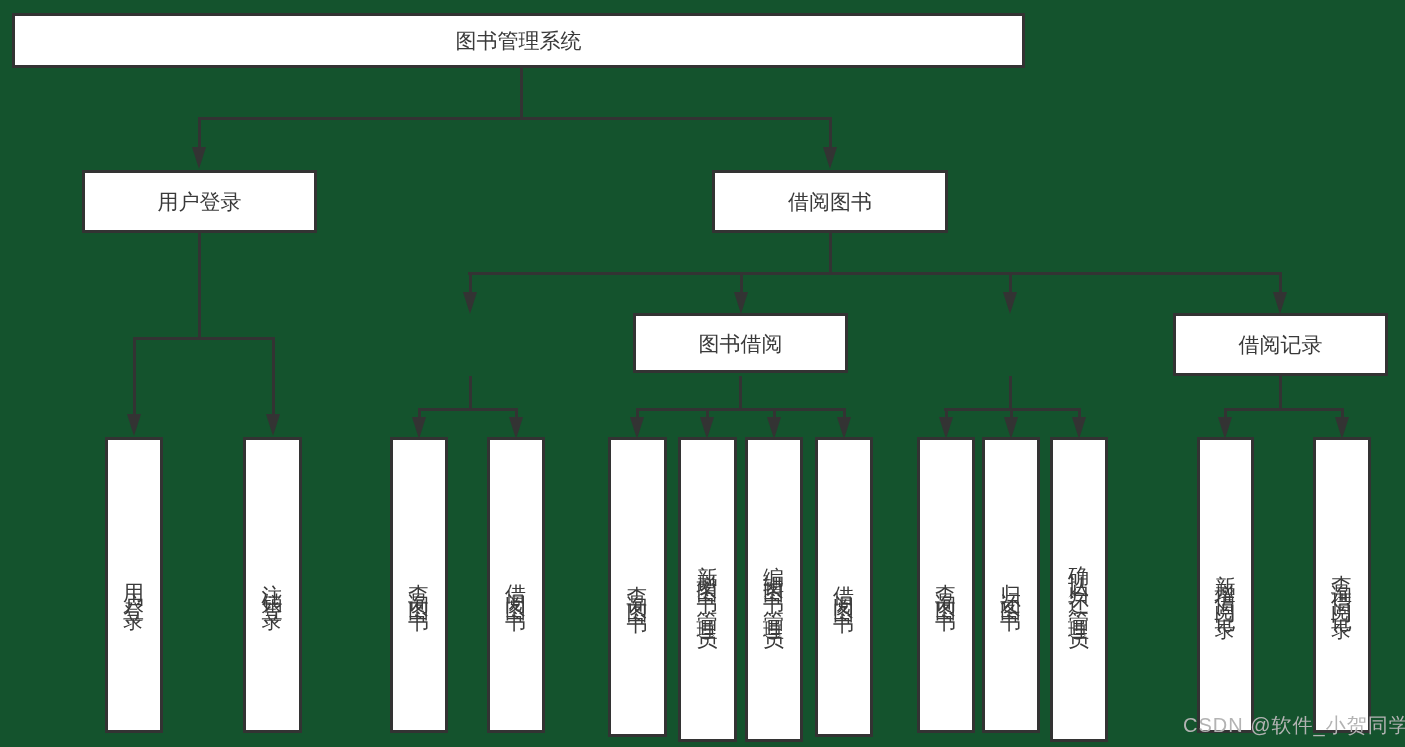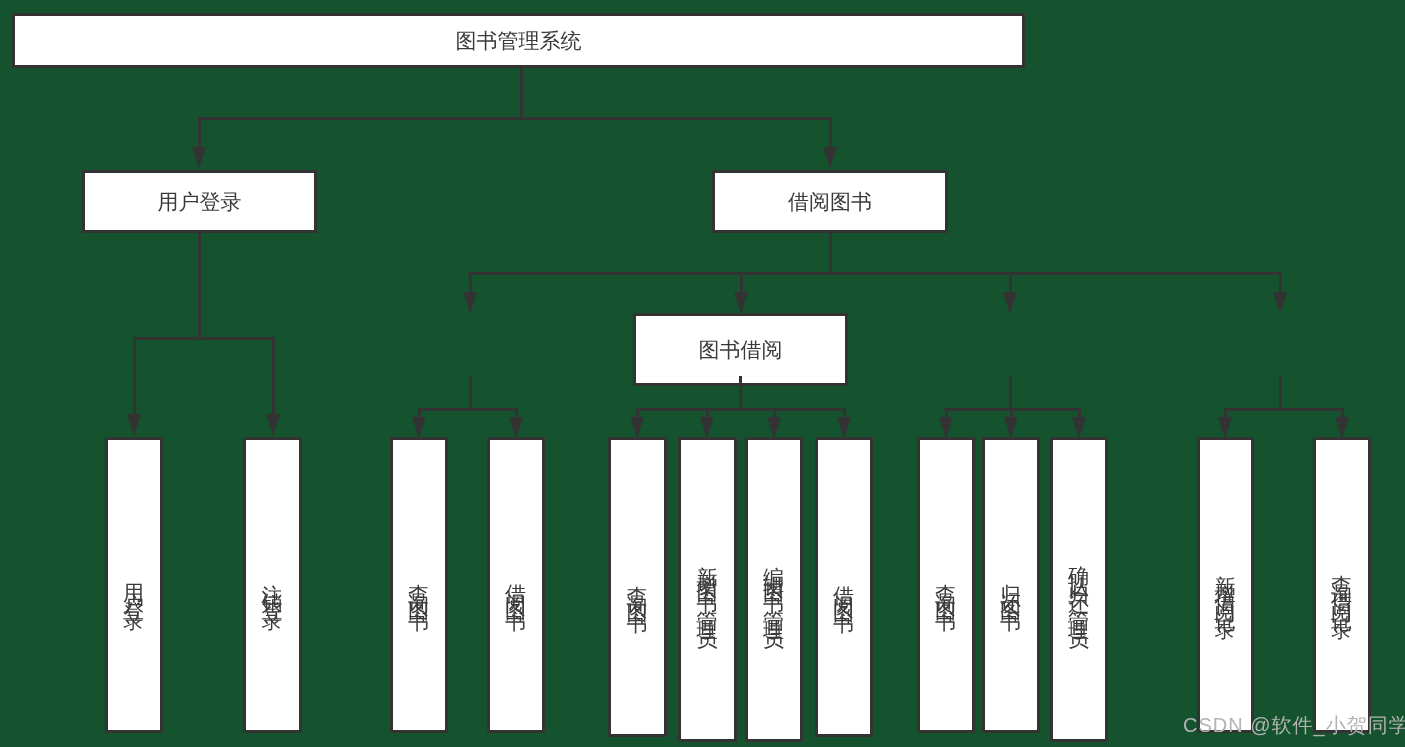--- a/index.html
+++ b/index.html
@@ -45,21 +45,22 @@
   <div class="hl" style="left:468px;top:272px;width:814px"></div>
   <div class="vl" style="left:469px;top:272px;height:20px"></div>
   <div class="arr" style="left:463px;top:292px"></div>
   <div class="vl" style="left:740px;top:272px;height:20px"></div>
   <div class="arr" style="left:734px;top:292px"></div>
   <div class="vl" style="left:1009px;top:272px;height:20px"></div>
   <div class="arr" style="left:1003px;top:292px"></div>
   <div class="vl" style="left:1279px;top:272px;height:20px"></div>
   <div class="arr" style="left:1273px;top:292px"></div>
 
-  <div class="box" style="left:633px;top:313px;width:215px;height:73px">图书借阅</div>
+  <div class="box" style="left:633px;top:313px;width:215px;height:60px">图书借阅</div>
+  <div class="box" style="left:1173px;top:313px;width:215px;height:63px">借阅记录</div>
 
   <div class="vl" style="left:469px;top:376px;height:35px"></div>
   <div class="hl" style="left:418px;top:408px;width:99px"></div>
   <div class="vl" style="left:418px;top:408px;height:9px"></div>
   <div class="arr" style="left:412px;top:417px"></div>
   <div class="vl" style="left:515px;top:408px;height:9px"></div>
   <div class="arr" style="left:509px;top:417px"></div>
 
   <div class="vl" style="left:739px;top:376px;height:35px"></div>
   <div class="hl" style="left:636px;top:408px;width:209px"></div>

